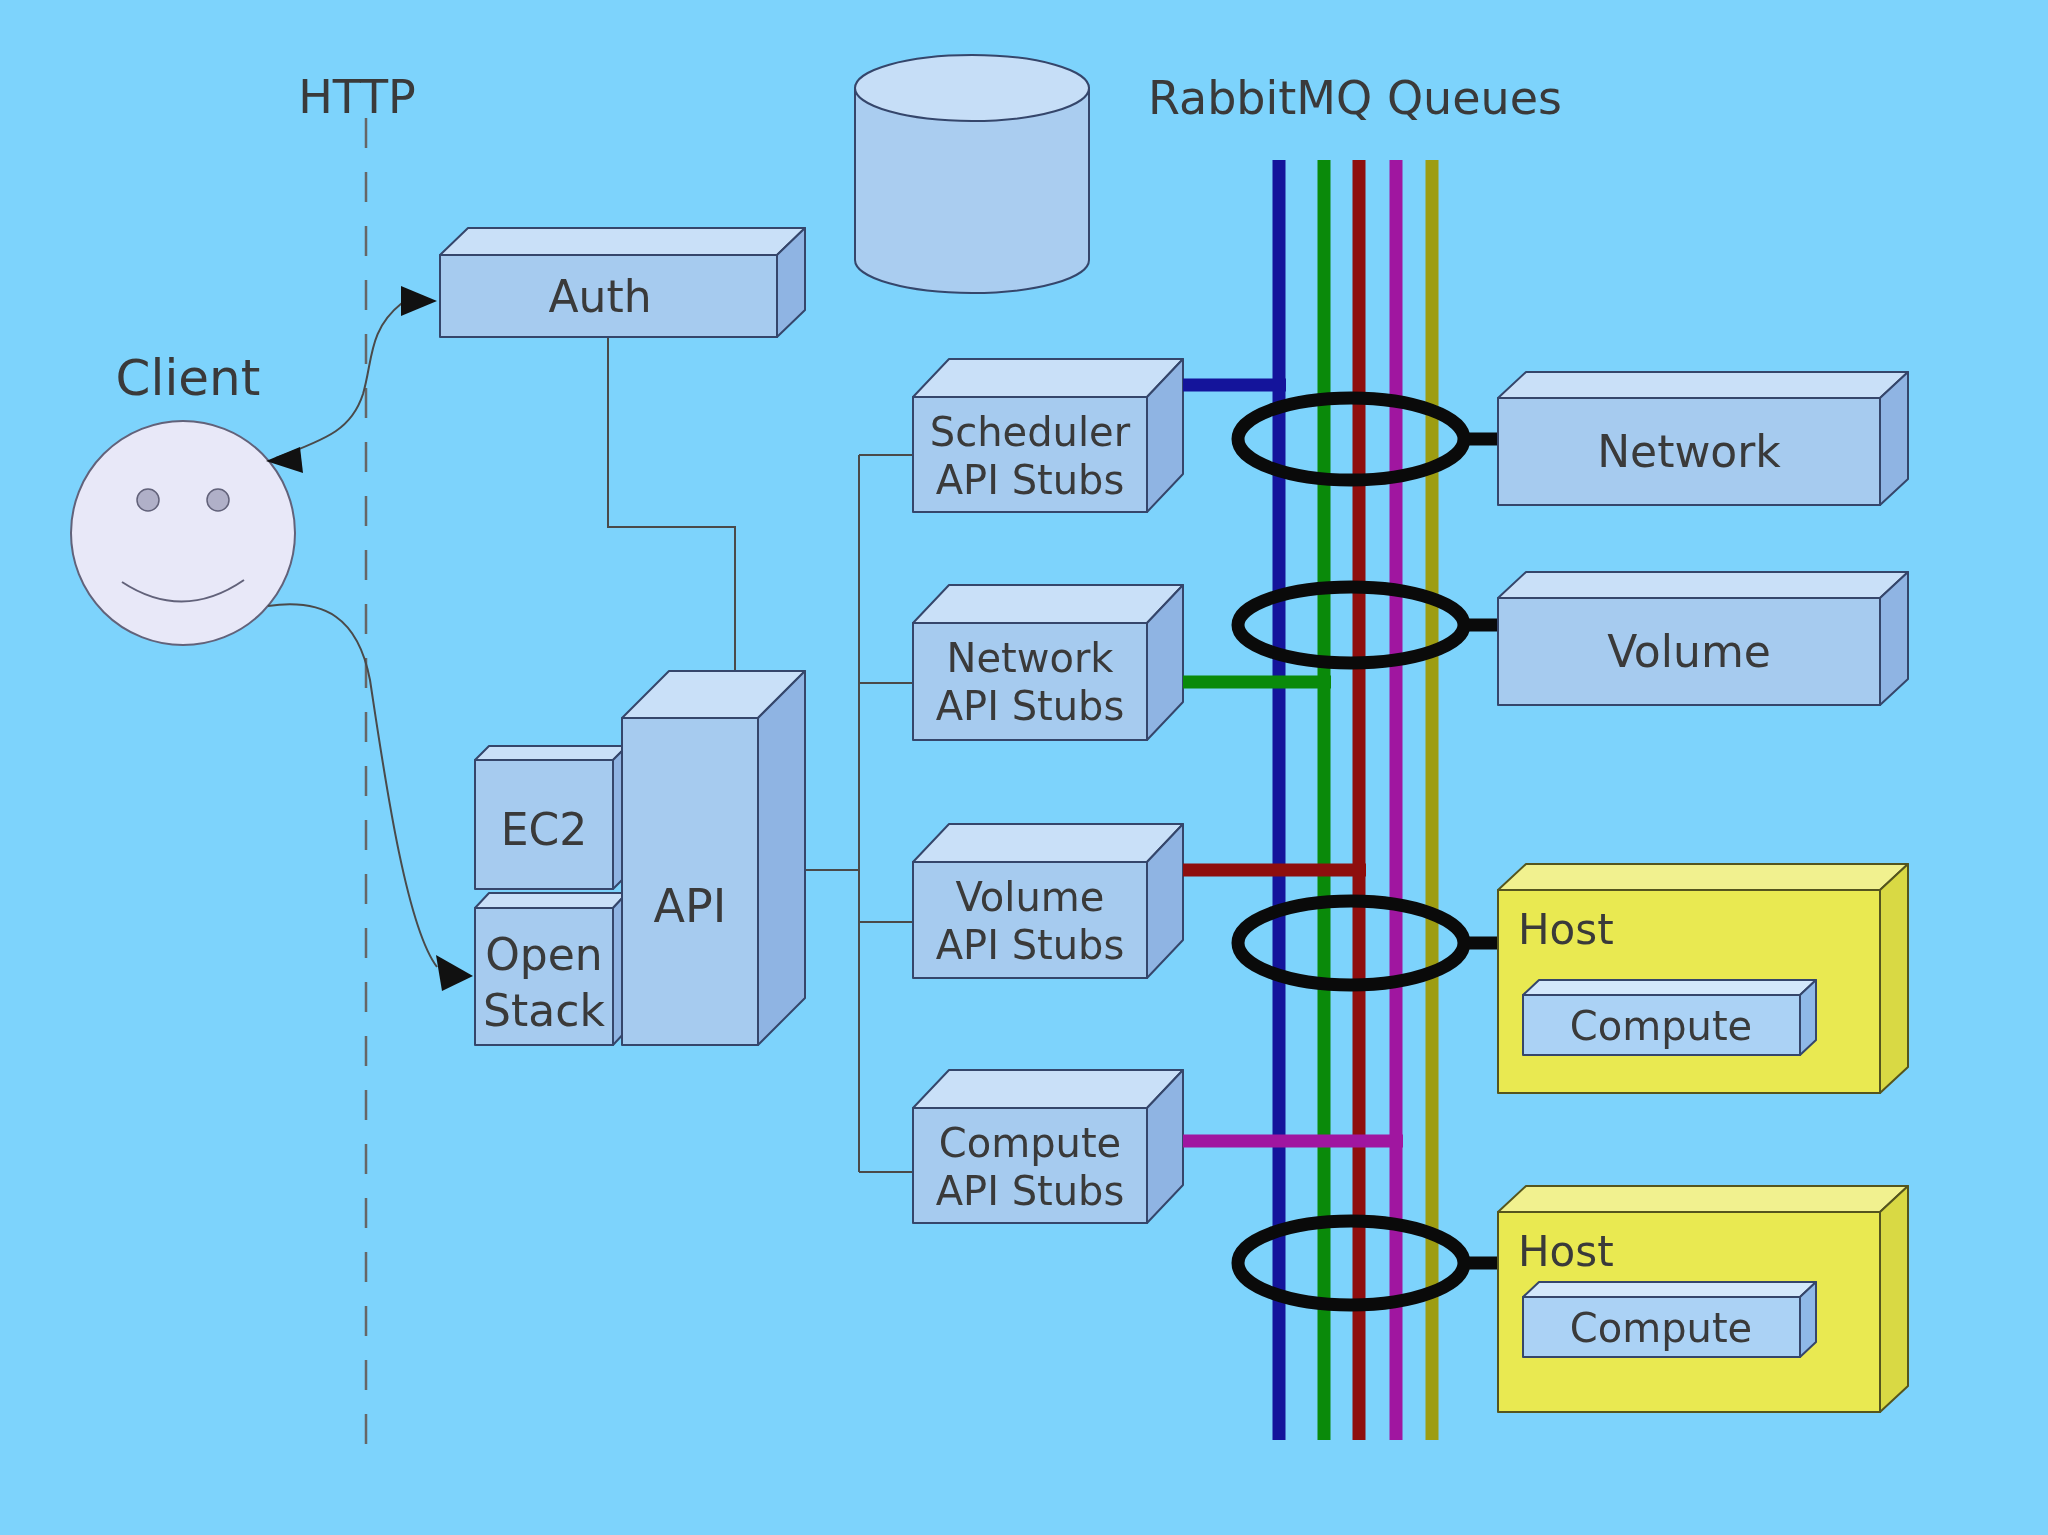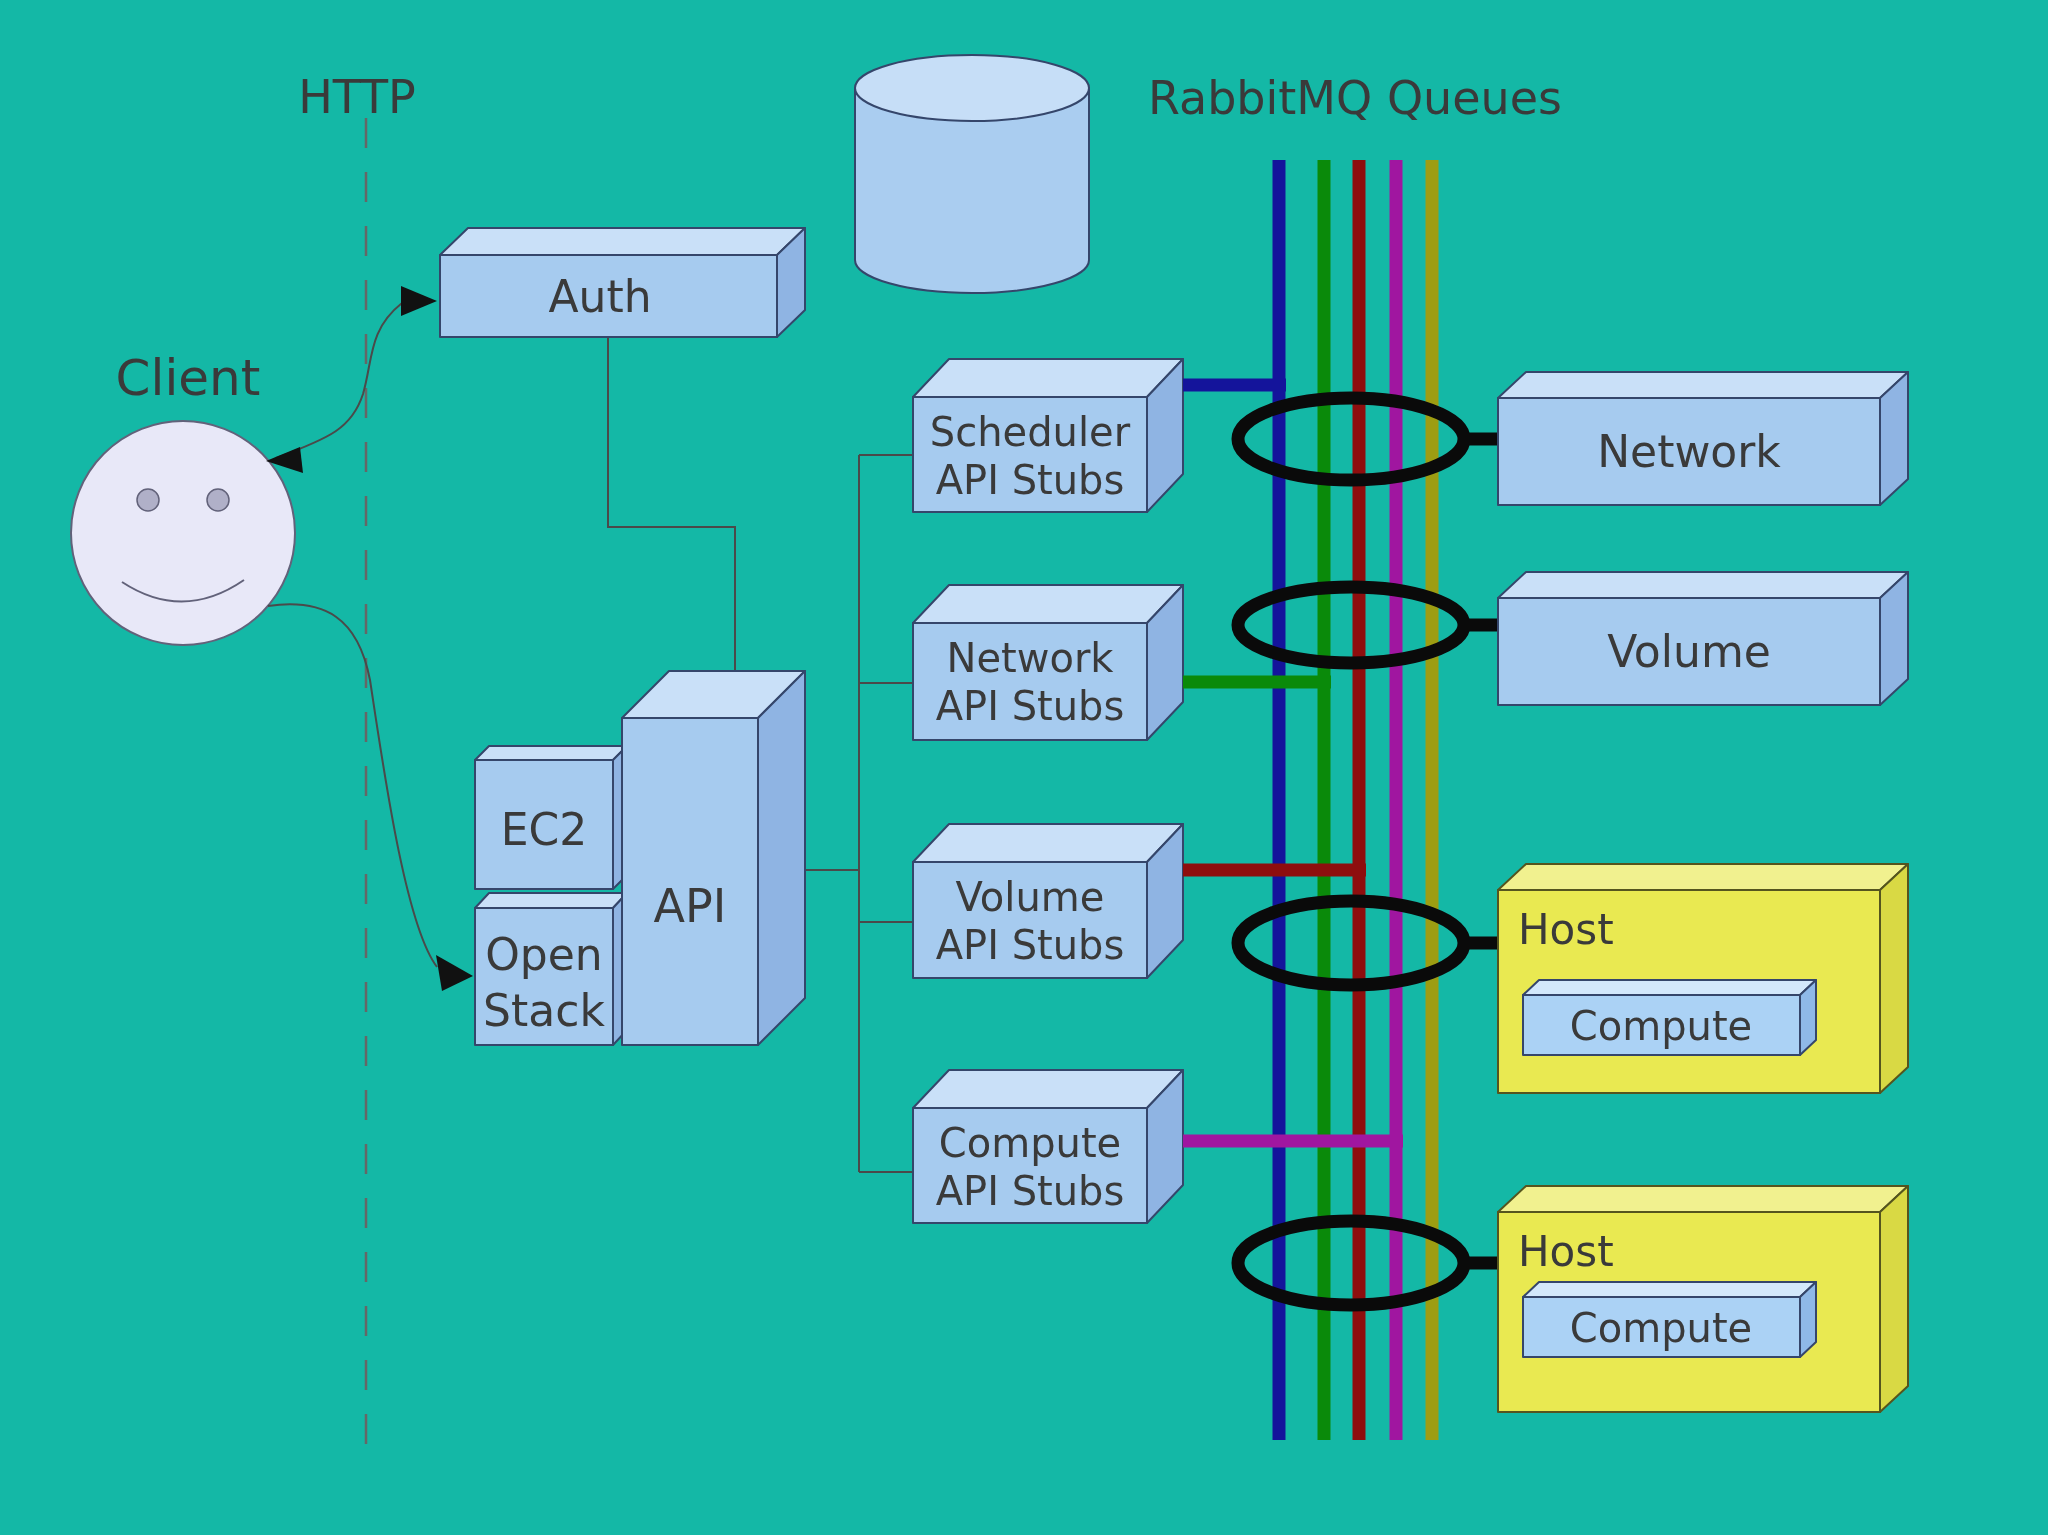--- a/index.html
+++ b/index.html
@@ -1,16 +1,16 @@
 <!DOCTYPE html>
 <html style="--text: #3a3a3a; --line: #4a4a4a; --dashed_line: #666666; --arrow: #111111; --ring: #0a0a0a; --box_front: #a6cbef; --box_top: #c9e0f8; --box_side: #8fb4e3; --box_border: #35466b; --host_front: #e9e951; --host_top: #f1f18f; --host_side: #d9d944; --host_border: #55551e; --inner_front: #abd2f5; --inner_top: #d3e8fb; --inner_side: #8fb9e8; --cylinder_body: #aacdf0; --cylinder_top: #c6def7; --face_fill: #e8e8f8; --face_stroke: #62627a; --face_feature: #b0b0c8;"><head>
 <meta charset="utf-8">
 <style>
   html,body{margin:0;padding:0;background:#ffffff;}
-  .stage{width:2048px;height:1535px;position:relative;background:#14b8a6;}
+  .stage{width:2048px;height:1535px;position:relative;background:#7dd3fc;}
   svg{display:block;}
   text{font-family:"DejaVu Sans","Liberation Sans",sans-serif;fill:var(--text,#3a3a3a);}
   .bx{stroke:var(--box_border,#35466b);stroke-width:2;stroke-linejoin:round;}
   .f-front{fill:var(--box_front,#a6cbef);}
   .f-top{fill:var(--box_top,#c9e0f8);}
   .f-side{fill:var(--box_side,#8fb4e3);}
   .hx{stroke:var(--host_border,#55551e);stroke-width:2;stroke-linejoin:round;}
   .h-front{fill:var(--host_front,#e9e951);}
   .h-top{fill:var(--host_top,#f1f18f);}
   .h-side{fill:var(--host_side,#d9d944);}

